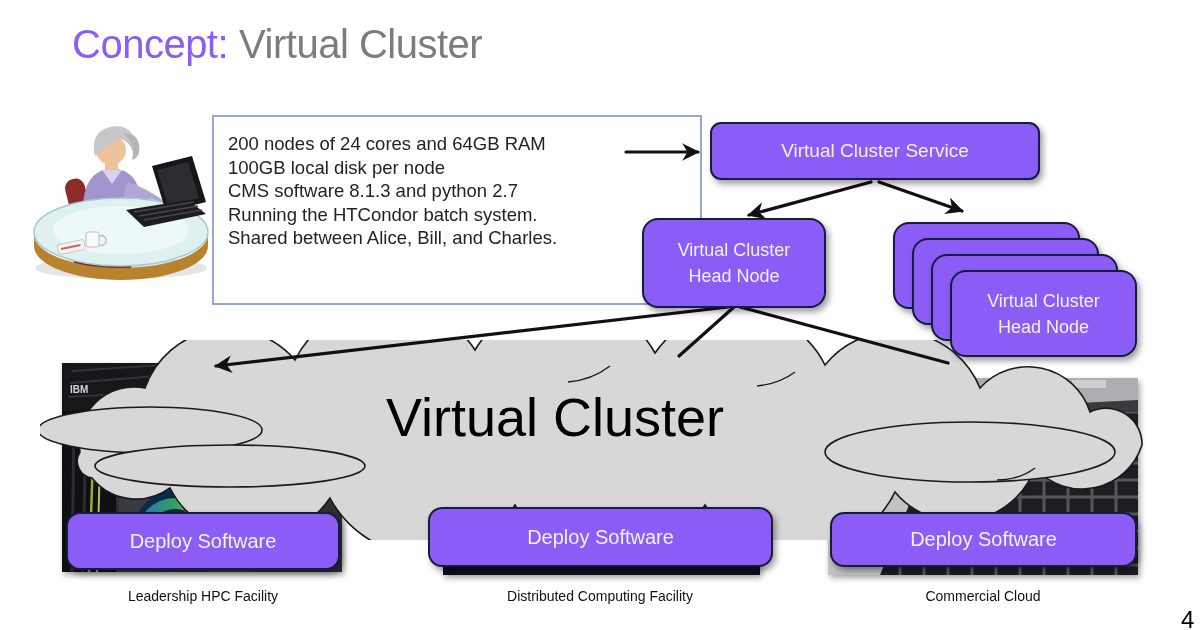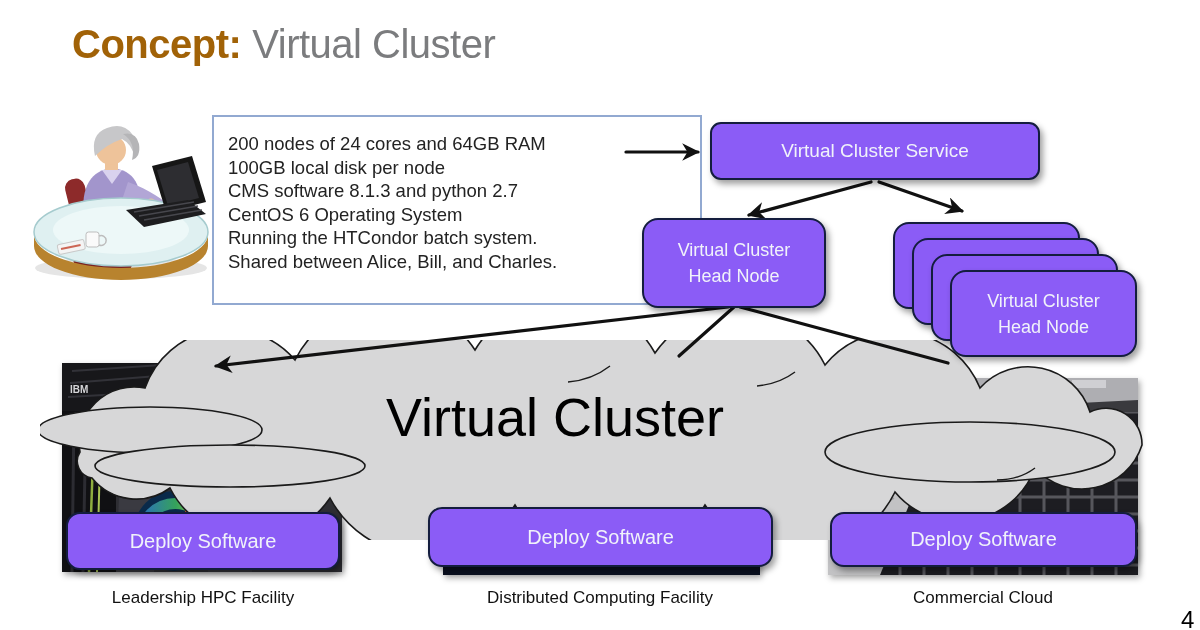--- a/index.html
+++ b/index.html
@@ -4,21 +4,21 @@
 <style>
   html,body{margin:0;padding:0;background:#888;}
   .slide{
     position:relative;width:1200px;height:630px;margin:0 auto;
     background:#ffffff;overflow:hidden;
     font-family:"Liberation Sans", sans-serif;
   }
   .abs{position:absolute;}
   
   .title{left:72px;top:22px;font-size:40px;letter-spacing:-.5px;white-space:nowrap;}
-  .title .t-bold{font-weight:bold;color:#a16207;}
+  .title .t-bold{font-weight:normal;color:#8b5cf6;}
   .title .t-reg{font-weight:400;color:#7b7c7e;margin-left:11px;}
   
   .spec-box{
     left:212px;top:115px;width:490px;height:190px;box-sizing:border-box;
     background:#fff;border:2px solid #92a9d1;padding:15px 6px 0 14px;
   }
   .spec-line{font-size:18.5px;line-height:23.5px;color:#232323;white-space:nowrap;}
   
   .node{
     position:absolute;background:#8b5cf6;border:2px solid #141d3e;
@@ -35,21 +35,21 @@
   
   .deploy{border-radius:14px;font-size:20px;}
   .deploy-0{left:66px;top:512px;width:274px;height:58px;}
   .deploy-1{left:428px;top:507px;width:345px;height:60px;}
   .deploy-2{left:830px;top:512px;width:307px;height:55px;}
   
   .photo{position:absolute;box-shadow:2px 3px 6px rgba(0,0,0,.35);}
   .photo-0{left:62px;top:363px;width:280px;height:209px;}
   .photo-1{left:443px;top:478px;width:317px;height:97px;}
   .photo-2{left:828px;top:378px;width:310px;height:197px;}
-  .facility-label{position:absolute;top:588px;font-size:17px;color:#111;text-align:center;white-space:nowrap;}
+  .facility-label{position:absolute;top:588px;font-size:14px;color:#111;text-align:center;white-space:nowrap;}
   .label-0{left:60px;width:286px;}
   .label-1{left:430px;width:340px;}
   .label-2{left:828px;width:310px;}
   
   .cloud-svg{left:40px;top:340px;width:1120px;height:200px;}
   .cloud-label{
     left:255px;top:386px;width:600px;text-align:center;
     font-size:54px;color:#000;white-space:nowrap;
   }
   
@@ -109,21 +109,20 @@
     <g transform="rotate(-12 45 138)">
       <rect x="32" y="132" width="27" height="10" rx="2" fill="#f4f4f4" stroke="#c9c9c9"></rect>
       <line x1="35" y1="137" x2="55" y2="137" stroke="#cc6655" stroke-width="2"></line>
     </g>
   </svg>
 
   <div class="abs spec-box">
     <div class="spec-line">200 nodes of 24 cores and 64GB RAM</div>
     <div class="spec-line">100GB local disk per node</div>
     <div class="spec-line">CMS software 8.1.3 and python 2.7</div>
-    <div class="spec-line">CentOS 6 Operating System</div>
     <div class="spec-line">Running the HTCondor batch system.</div>
     <div class="spec-line">Shared between Alice, Bill, and Charles.</div>
   </div>
 
   <svg class="photo photo-0" viewBox="0 0 280 209" preserveAspectRatio="none">
     <defs>
       <linearGradient id="rain" x1="0" y1="0" x2="1" y2="0">
         <stop offset="0" stop-color="#2b6fc0"></stop>
           <stop offset="0.5" stop-color="#35a25b"></stop>
           <stop offset="1" stop-color="#cfd845"></stop>

